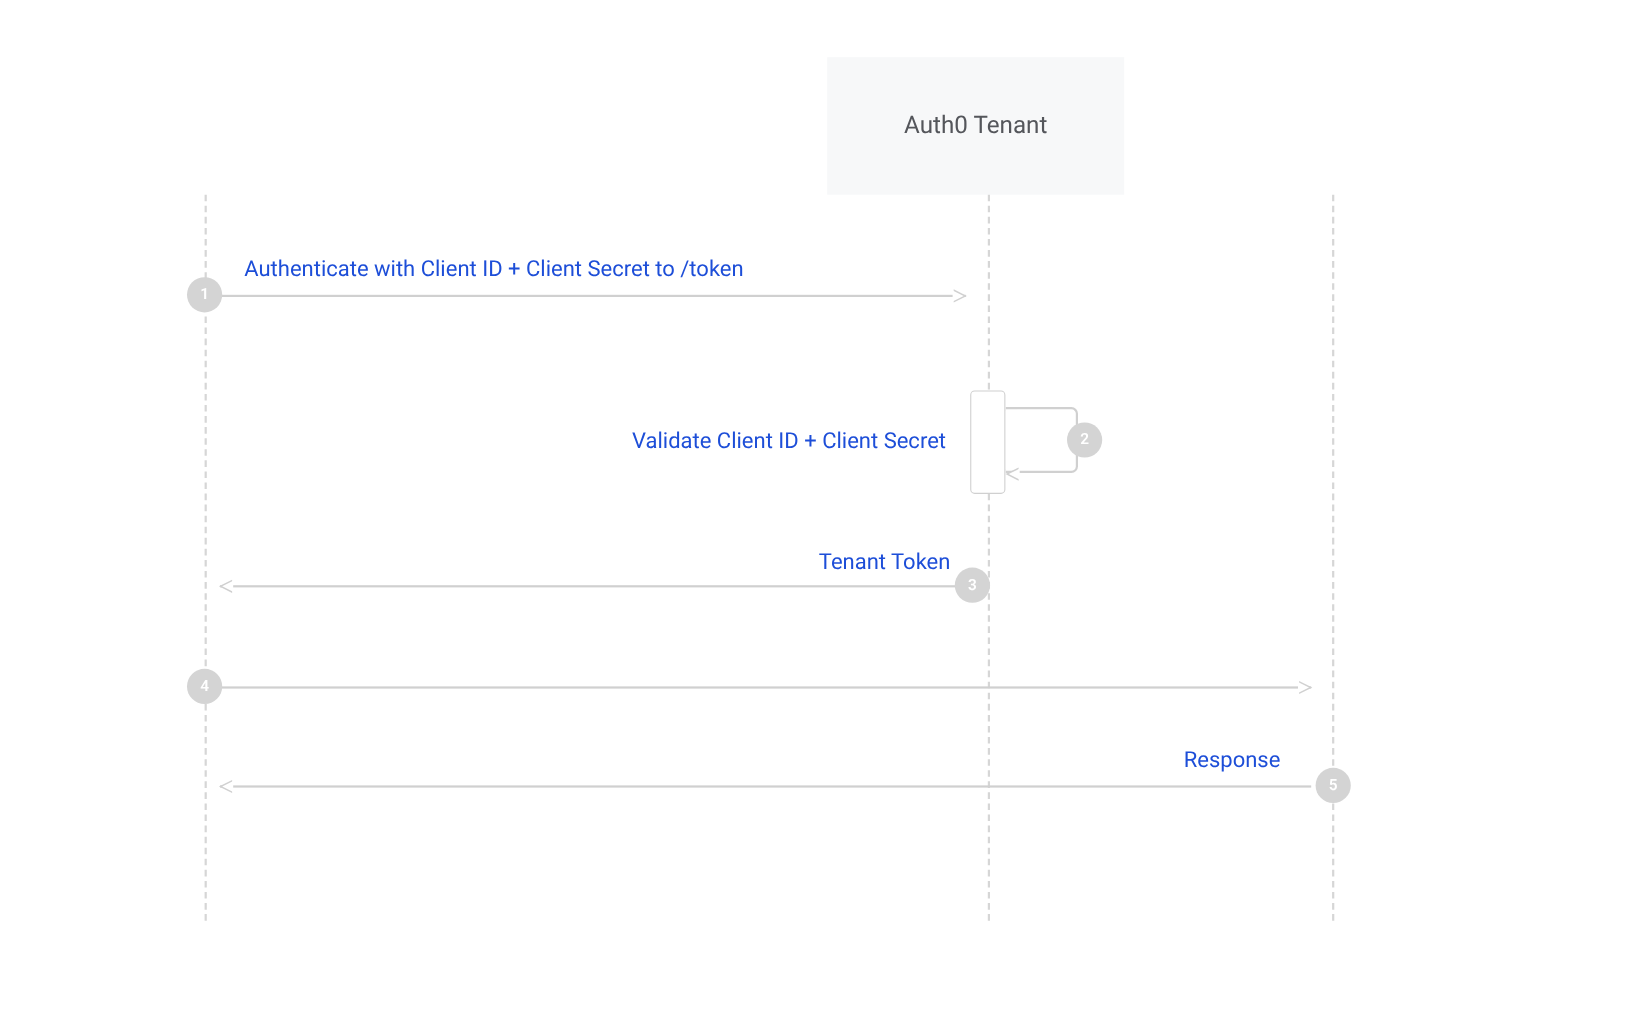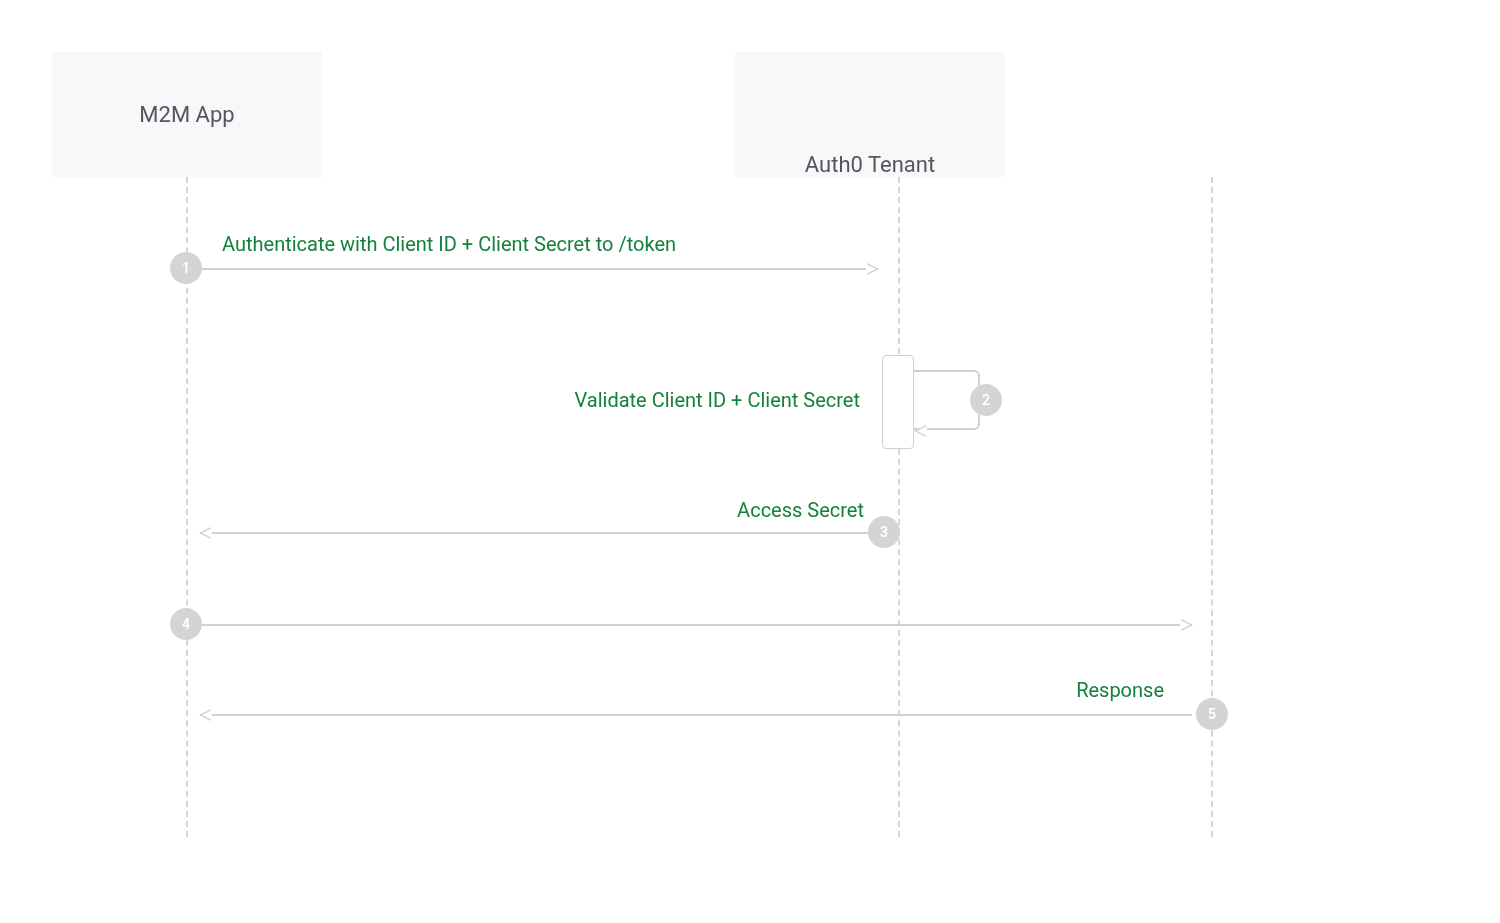--- a/index.html
+++ b/index.html
@@ -75,21 +75,21 @@
       left: 2px;
       top: -4px;
       width: 0;
       height: 0;
       border-top: 5px solid transparent;
       border-bottom: 5px solid transparent;
       border-right: 10px solid #ffffff;
     }
     .msg-label {
       position: absolute;
-      color: #15803d;
+      color: #1d4ed8;
       font-size: 20px;
       white-space: nowrap;
     }
     .step-circle {
       position: absolute;
       width: 32px;
       height: 32px;
       border-radius: 50%;
       background: #d4d4d4;
       color: #ffffff;
@@ -111,24 +111,21 @@
       border: 2px solid #d0d0d0;
       border-left: none;
       border-radius: 0 6px 6px 0;
     }
   </style>
 </head>
 <body>
 
 <div class="diagram">
 
-  <div class="participant-box" style="left:52px; top:52px; width:270px;">
-    <span>M2M App</span>
-  </div>
-  <div class="participant-box" style="left:735px; top:52px; width:270px;align-items:flex-end;">
+  <div class="participant-box" style="left:752px; top:52px; width:270px;">
     <span>Auth0 Tenant</span>
   </div>
 
   <div class="lifeline" style="left:186px; top:177px; height:660px;"></div>
   <div class="lifeline" style="left:898px; top:177px; height:660px;"></div>
   <div class="lifeline" style="left:1211px; top:177px; height:660px;"></div>
 
   <div class="msg-label" style="left:222px; top:232px;">Authenticate with Client ID + Client Secret to /token</div>
   <div class="arrow" style="left:200px; top:268px; width:678px;">
     <span class="arrow-head-right"></span>
@@ -142,21 +139,21 @@
   <div class="msg-label" style="right:640px; top:388px; text-align:right;">Validate Client ID + Client Secret</div>
 
   <div class="self-loop-line" style="left:914px; top:370px; width:66px; height:60px;"></div>
 
   <div style="position:absolute; left:914px; top:425px; width:0; height:0; border-top:6px solid transparent; border-bottom:6px solid transparent; border-right:12px solid #d0d0d0;"></div>
   <div style="position:absolute; left:917px; top:426px; width:0; height:0; border-top:5px solid transparent; border-bottom:5px solid transparent; border-right:10px solid #ffffff;"></div>
   <div class="step-circle" style="left:970px; top:384px;">
     <span>2</span>
   </div>
 
-  <div class="msg-label" style="right:636px; top:498px; text-align:right;">Access Secret</div>
+  <div class="msg-label" style="right:636px; top:498px; text-align:right;">Tenant Token</div>
   <div class="arrow" style="left:200px; top:532px; width:678px;">
     <span class="arrow-head-left"></span>
     <span class="arrow-head-left-inner"></span>
   </div>
   <div class="step-circle" style="left:868px; top:516px;">
     <span>3</span>
   </div>
 
   <div class="arrow" style="left:200px; top:624px; width:992px;">
     <span class="arrow-head-right"></span>

